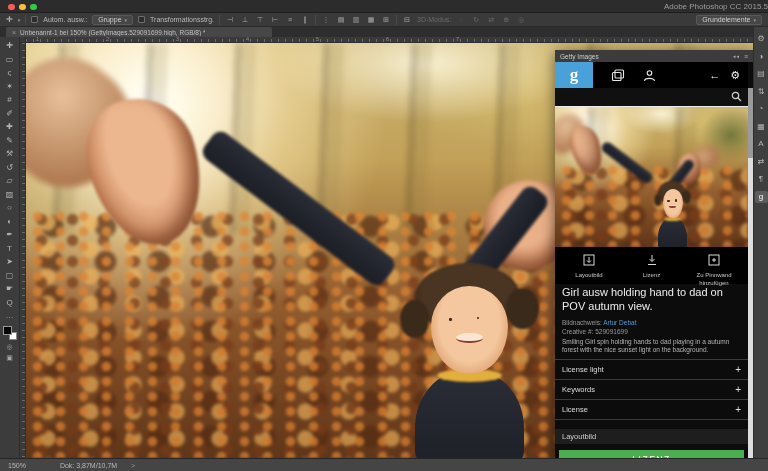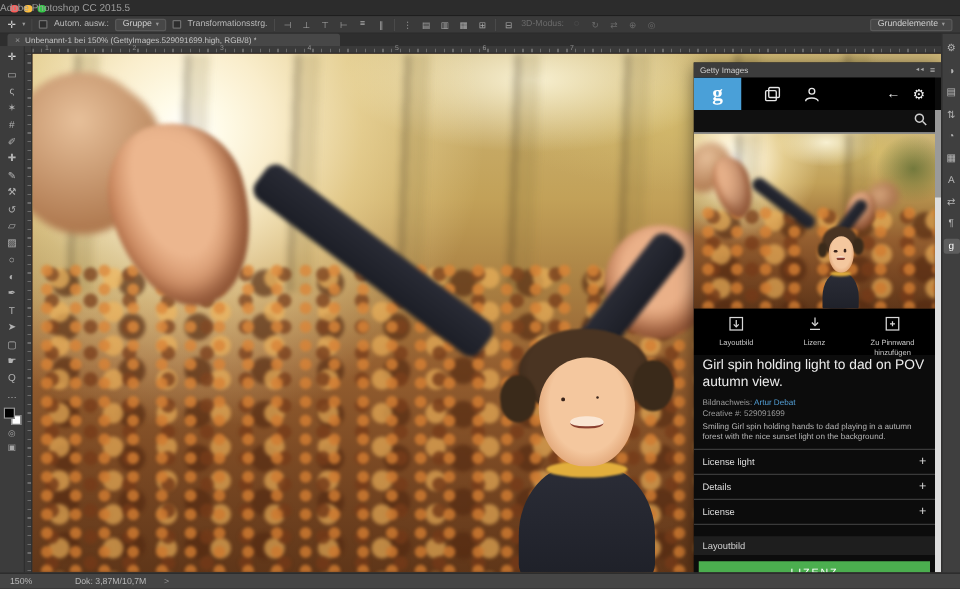--- a/index.html
+++ b/index.html
@@ -5,21 +5,21 @@
 <style>
   * { margin:0; padding:0; box-sizing:border-box; }
   html,body { background:#222; }
   body { font-family:"Liberation Sans","DejaVu Sans",sans-serif; }
   #app { position:relative; width:768px; height:471px; background:#3f3f3f; overflow:hidden; }
 
   
   .titlebar { position:absolute; left:0; top:0; width:768px; height:13px; background:#2c2c2c; border-bottom:1px solid #1e1e1e; }
   .tl { position:absolute; top:3.5px; width:6.5px; height:6.5px; border-radius:50%; }
   .tl.red{ left:8px; background:#fc5b57; } .tl.yellow{ left:19px; background:#fdbe3f; } .tl.green{ left:30px; background:#34c748; }
-  .titlebar-title { position:absolute; left:0; right:0; top:2px; text-align:left; font-size:8px; color:#9d9d9d; }
+  .titlebar-title { position:absolute; left:0; right:0; top:2px; text-align:right; font-size:8px; color:#9d9d9d; }
 
   
   .optionsbar { position:absolute; left:0; top:13px; width:768px; height:14px; background:#3a3a3a; border-bottom:1px solid #2a2a2a; display:flex; align-items:center; gap:5px; padding:0 6px; }
   .ob-tool { color:#cfcfcf; font-size:8px; }
   .ob-caret { color:#9a9a9a; font-size:5px; }
   .ob-sep { width:1px; height:10px; background:#2c2c2c; border-right:1px solid #4a4a4a; }
   .cb { width:7px; height:7px; background:#2d2d2d; border:1px solid #6e6e6e; border-radius:1px; }
   .ob-label { font-size:7px; color:#b9b9b9; white-space:nowrap; }
   .ob-select { display:flex; align-items:center; gap:3px; background:#474747; border:1px solid #585858; border-radius:2px; padding:0 5px; height:10px; }
   .ob-select .ob-label { color:#d0d0d0; }
@@ -340,33 +340,33 @@
             <span>
               <svg width="12" height="12">
                   <rect x="1" y="1" width="10" height="10"></rect>
                   <line x1="6" y1="4" x2="6" y2="8"></line>
                   <line x1="4" y1="6" x2="8" y2="6"></line>
                 </svg>
             </span>
             <span class="al">Zu Pinnwand hinzufügen</span>
           </div>
         </div>
-        <div class="g-headline">Girl spin holding light to dad on POV autumn view.</div>
+        <div class="g-headline">Girl ausw holding hand to dad on POV autumn view.</div>
         <div class="g-credit">
           <span>Bildnachweis:</span>
           <span class="link">Artur Debat</span>
         </div>
         <div class="g-creative">Creative #: 529091699</div>
         <div class="g-desc">Smiling Girl spin holding hands to dad playing in a autumn forest with the nice sunset light on the background.</div>
         <div class="g-acc">
           <span class="lab">License light</span>
           <span class="plus">+</span>
         </div>
         <div class="g-acc">
-          <span class="lab">Details</span>
+          <span class="lab">Keywords</span>
           <span class="plus">+</span>
         </div>
         <div class="g-acc">
           <span class="lab">License</span>
           <span class="plus">+</span>
         </div>
         <div class="g-gap"></div>
         <div class="g-easy">Layoutbild</div>
         <div class="g-btnzone">
           <button class="g-license-btn">LIZENZ</button>

